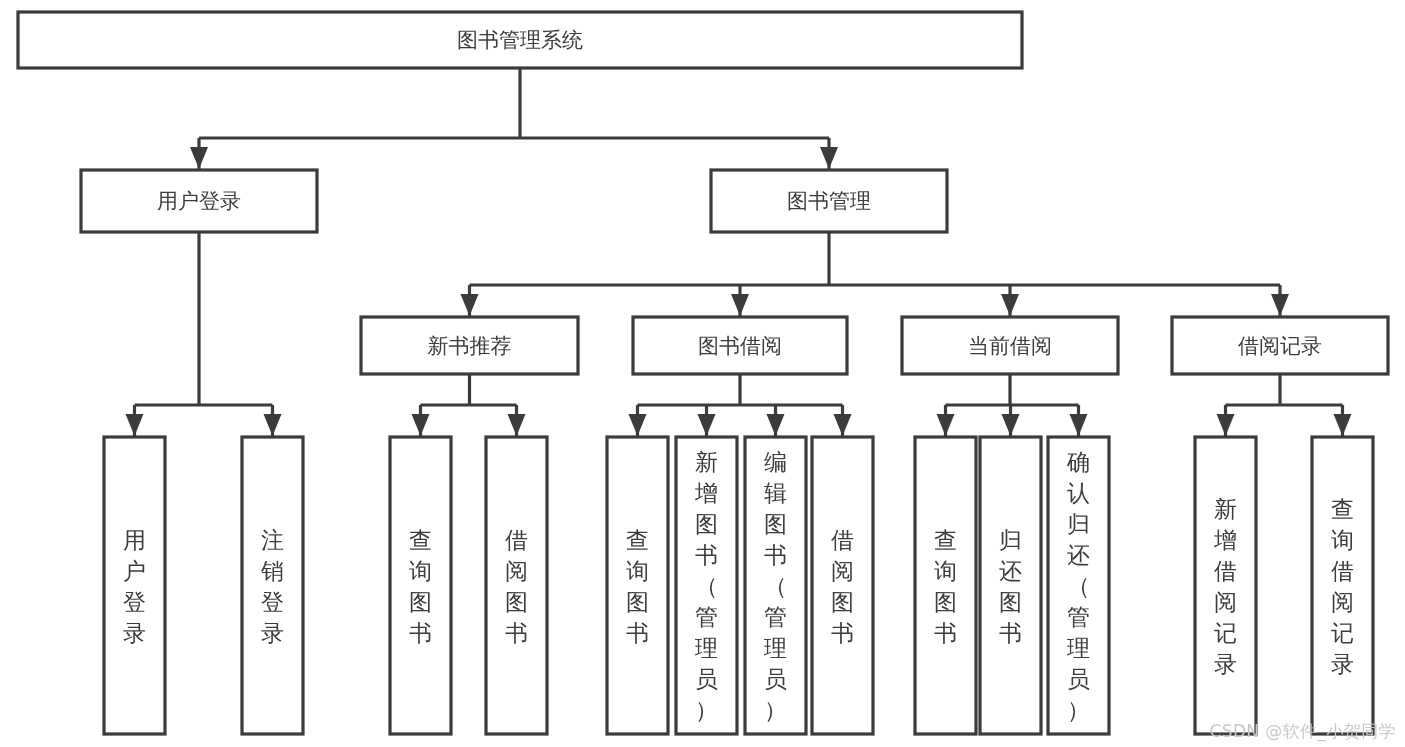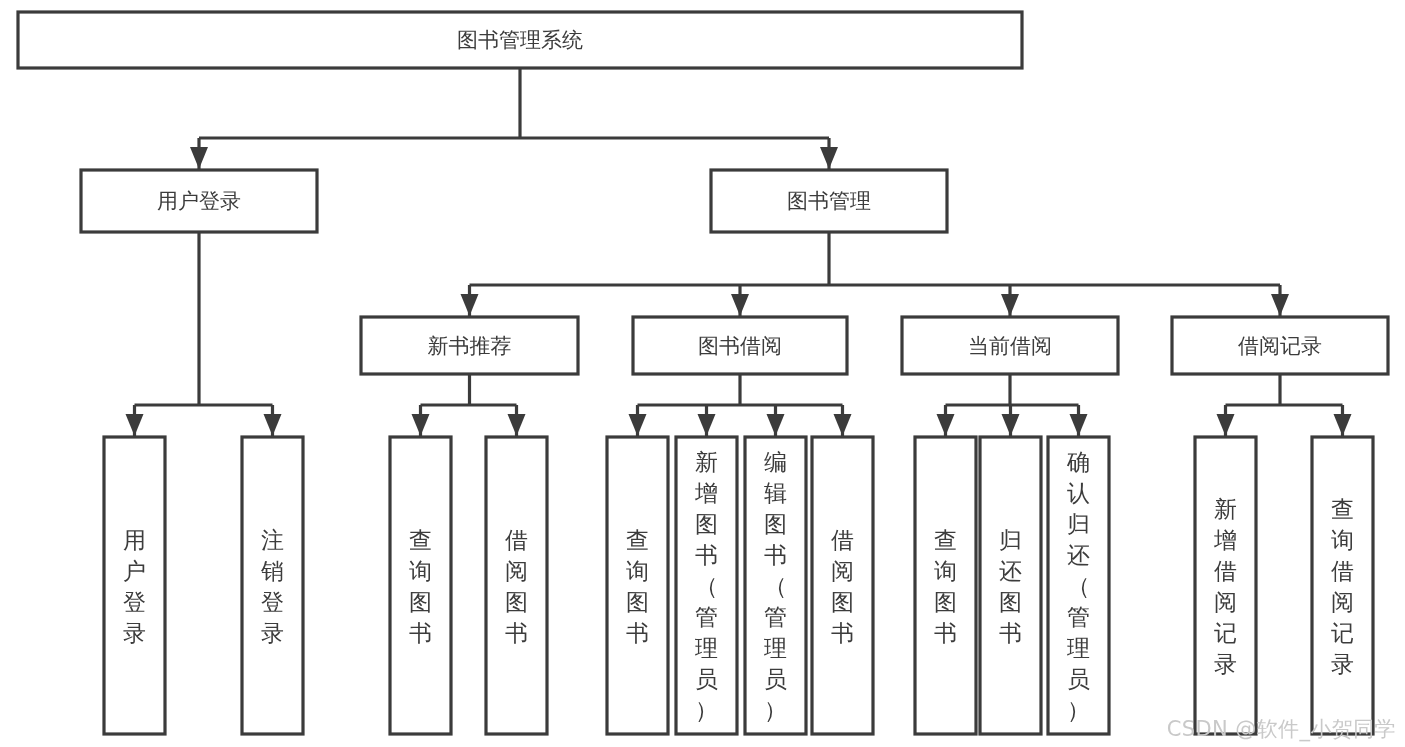--- a/index.html
+++ b/index.html
@@ -46,21 +46,21 @@
   }
   .arrow-head {
     fill: #3b3b3b;
     stroke: none;
   }
   .watermark {
     position: absolute;
     right: 9px;
     bottom: 4px;
     font-family: "DejaVu Sans", "Liberation Sans", sans-serif;
-    font-size: 21px;
+    font-size: 17px;
     color: #c9c9c9;
     letter-spacing: 0.4px;
     white-space: nowrap;
     user-select: none;
   }
 </style>
 </head>
 <body>
 
 <svg id="chart" viewBox="0 0 1405 747" xmlns="http://www.w3.org/2000/svg">

